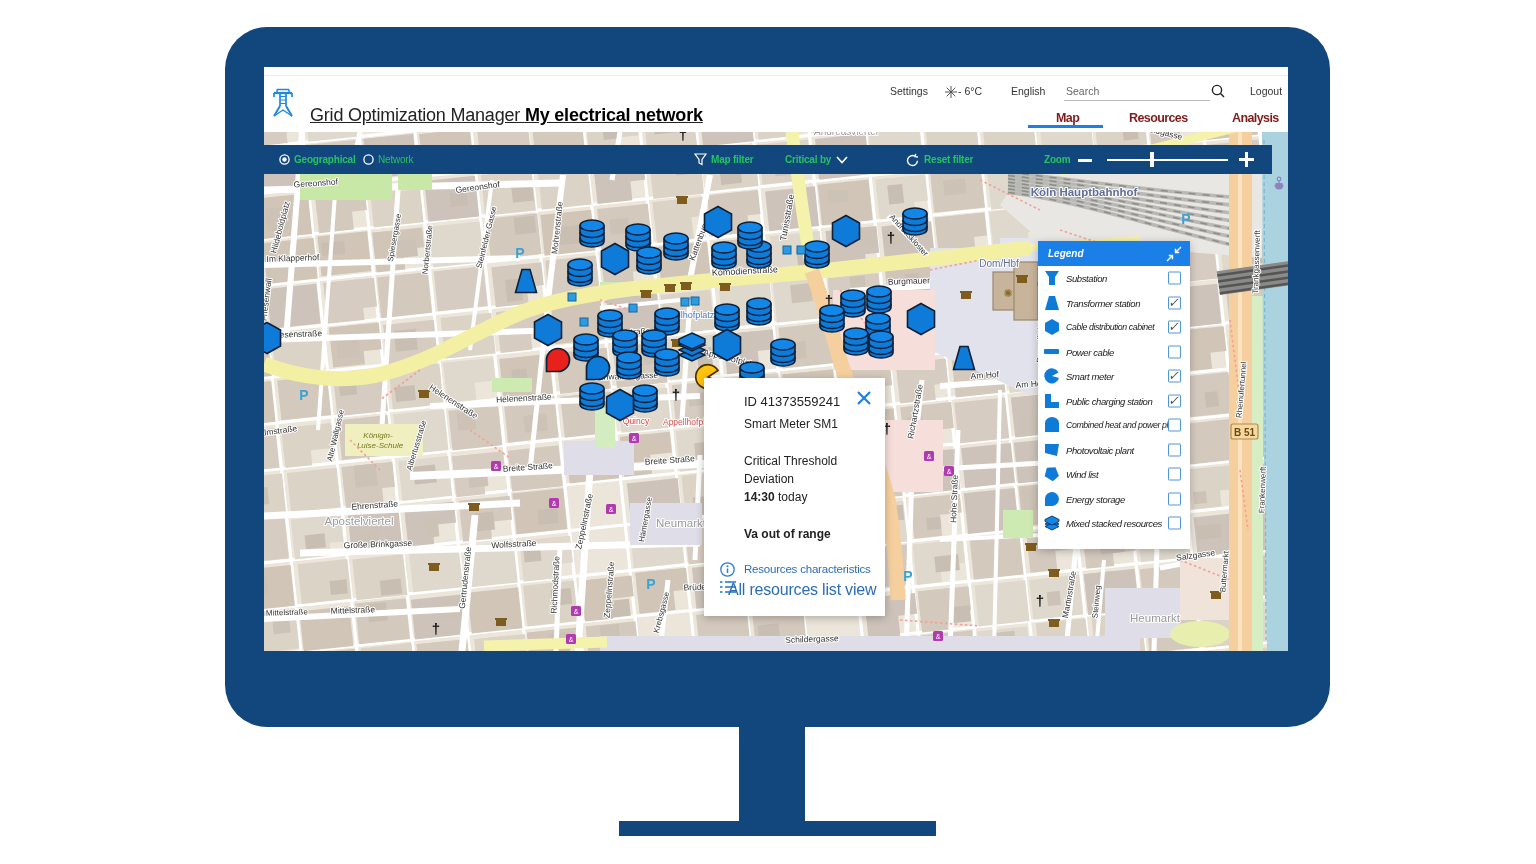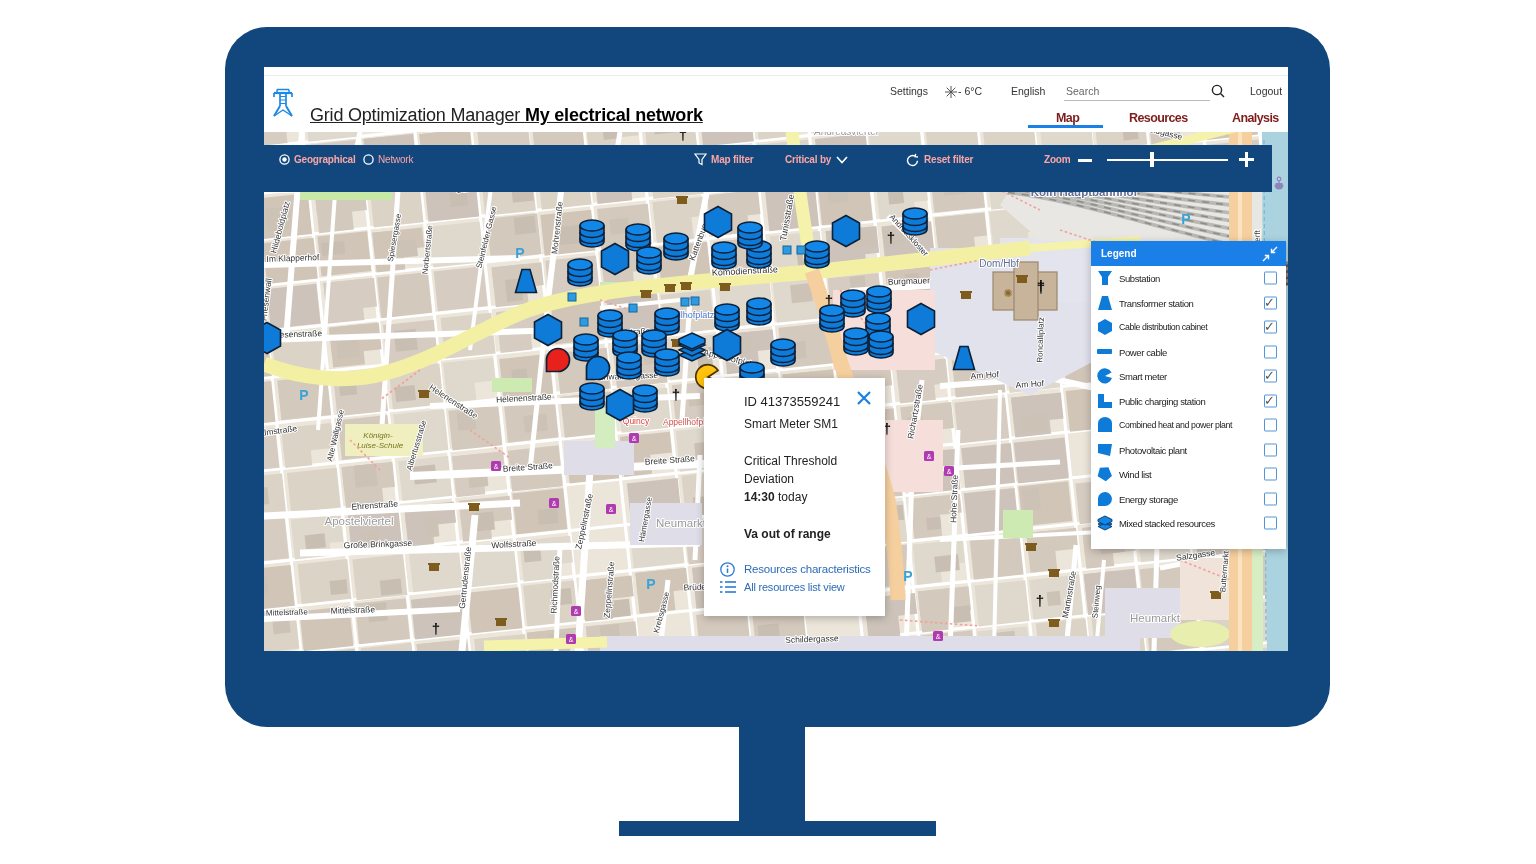--- a/index.html
+++ b/index.html
@@ -6,24 +6,24 @@
 .monitor { position:absolute; left:225px; top:27px; width:1105px; height:700px; background:#11477c; border-radius:42px; }
 .neck { position:absolute; left:739px; top:727px; width:66px; height:94px; background:#11477c; }
 .base { position:absolute; left:619px; top:821px; width:317px; height:15px; background:#11477c; }
 .screen { position:absolute; left:264px; top:67px; width:1024px; height:584px; background:#fff; overflow:hidden; }
 .hdr { position:absolute; left:0; top:0; width:1024px; height:65px; background:#fff; z-index:5; }
 .hdr .topline { position:absolute; left:0; top:8px; width:1024px; height:1px; background:#ececec; }
 .title { position:absolute; left:46px; top:38px; font-size:18px; color:#222; letter-spacing:-0.2px; white-space:nowrap;text-decoration:underline; }
 .title b { color:#000; }
 .hnav { position:absolute; top:18px; font-size:10.5px; color:#333; white-space:nowrap; }
 .tabs { position:absolute; top:44px; font-size:12.5px; font-weight:bold; color:#7f1d1d; letter-spacing:-0.6px; white-space:nowrap; }
-.toolbar { position:absolute; left:0px; top:78px; width:1008px; height:47px; background:#11477c; z-index:6; color:#fca5a5; }
+.toolbar { position:absolute; left:0px; top:78px; width:1008px; height:29px; background:#11477c; z-index:6; color:#22c55e; }
 .tb { position:absolute; top:0; height:29px; line-height:29px; font-size:10px; font-weight:bold; letter-spacing:-0.2px; white-space:nowrap; }
 .popup { position:absolute; left:440px; top:311px; width:181px; height:238px; background:#fff; box-shadow:0 2px 8px rgba(0,0,0,.25); z-index:8; font-size:12px; color:#222; white-space:nowrap; }
-.legend { position:absolute; left:827px; top:174px; width:195px; height:308px; background:#fff; box-shadow:0 2px 8px rgba(0,0,0,.25); z-index:8; }
+.legend { position:absolute; left:774px; top:174px; width:152px; height:308px; background:#fff; box-shadow:0 2px 8px rgba(0,0,0,.25); z-index:8;font-style:italic; }
 .leghdr { height:25px; background:#1b7fe8; color:#fff; font-size:10px; font-weight:bold; line-height:25px; padding-left:10px; position:relative; }
 .legrow { position:relative; height:24.5px; }
 .legrow .txt { position:absolute; left:28px; top:50%; transform:translateY(-50%); font-size:9.5px; letter-spacing:-0.4px; color:#222; white-space:nowrap; }
 .legrow .box { position:absolute; right:9px; top:50%; transform:translateY(-50%); width:13px; height:13px; border:1.5px solid #5295d7; border-radius:1px; background:#fff; }
 .legrow svg.ic { position:absolute; left:6px; top:50%; transform:translateY(-50%); }
 .chk { position:absolute; left:-1px; top:-3px; font-size:13px; color:#555; }
 </style></head>
 <body>
 <div class="monitor"></div>
 <div class="neck"></div>
@@ -1453,21 +1453,21 @@
     <svg width="16" height="14" viewBox="0 0 16 14" style="position:absolute;left:16px;top:202px">
         <g stroke="#2b7cd3" stroke-width="1.6">
           <line x1="5" y1="2" x2="16" y2="2"></line>
           <line x1="5" y1="7" x2="16" y2="7"></line>
           <line x1="5" y1="12" x2="16" y2="12"></line>
           <line x1="0" y1="2" x2="2.5" y2="2"></line>
           <line x1="0" y1="7" x2="2.5" y2="7"></line>
           <line x1="0" y1="12" x2="2.5" y2="12"></line>
         </g>
       </svg>
-    <div style="position:absolute;left:40px;top:203px;color:#2b6cb8;font-size:11px;letter-spacing:-0.2px">All resources list view</div>
+    <div style="position:absolute;left:24px;top:203px;color:#2b6cb8;font-size:16px;letter-spacing:-0.2px">All resources list view</div>
   </div>
   <div class="legend">
     <div class="leghdr">Legend
       <svg width="16" height="16" viewBox="0 0 16 16" style="position:absolute;right:8px;top:5px">
           <g stroke="#fff" stroke-width="1.4" fill="none">
             <path d="M15,1 L9.5,6.5 M9.5,2.8 L9.5,6.5 L13.2,6.5"></path>
             <path d="M1,15 L6.5,9.5 M6.5,13.2 L6.5,9.5 L2.8,9.5"></path>
           </g>
         </svg>
     </div>

